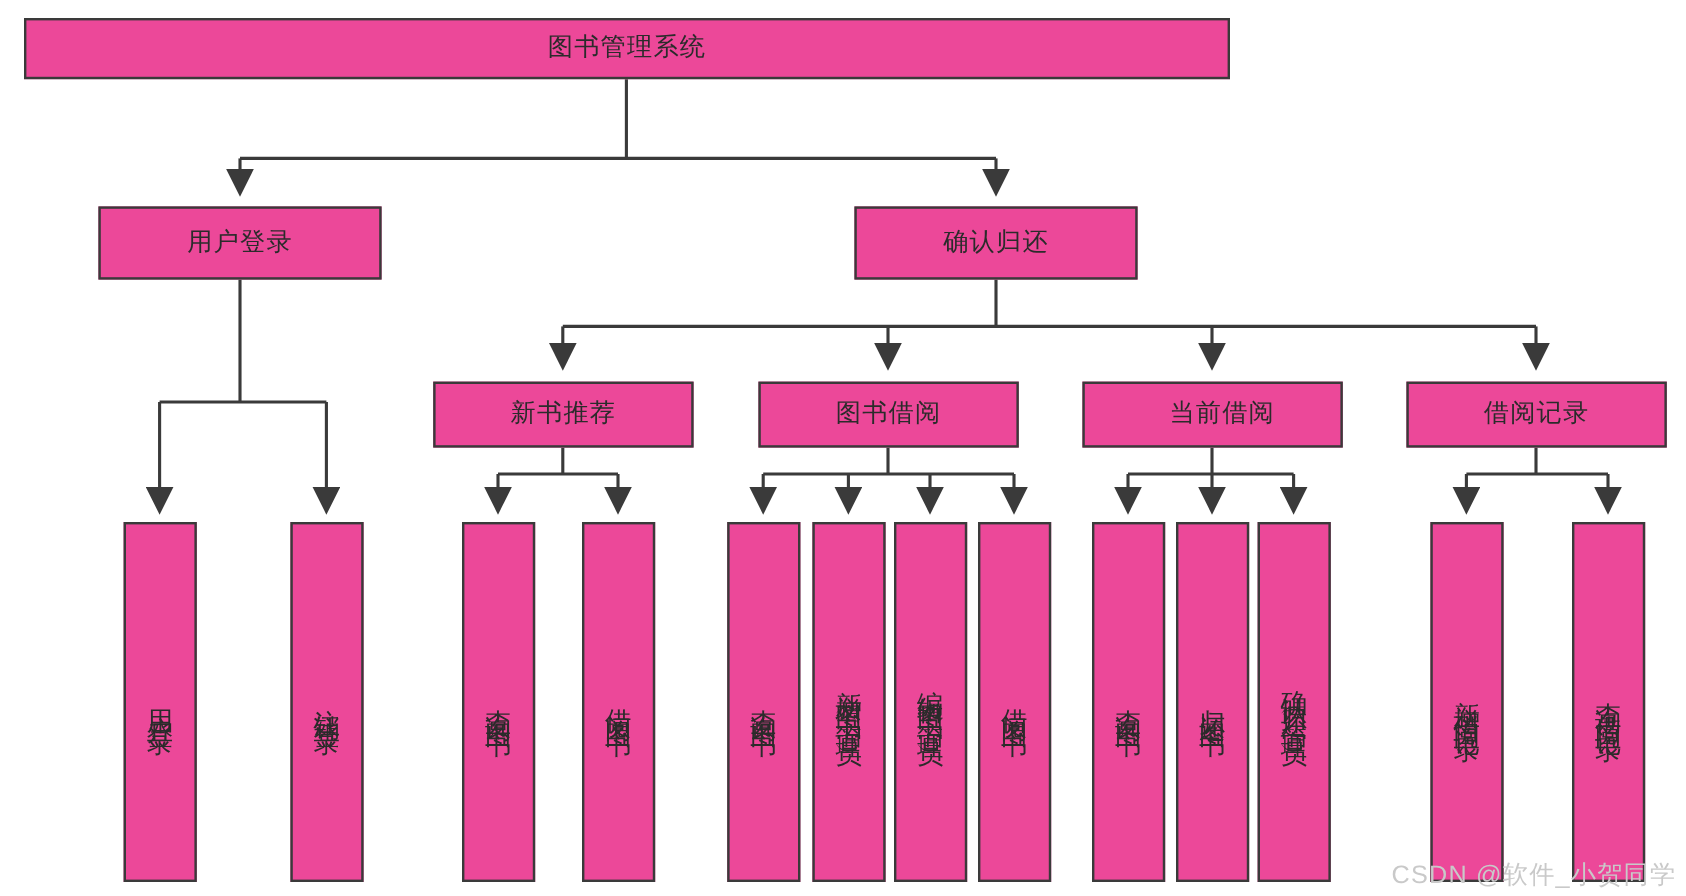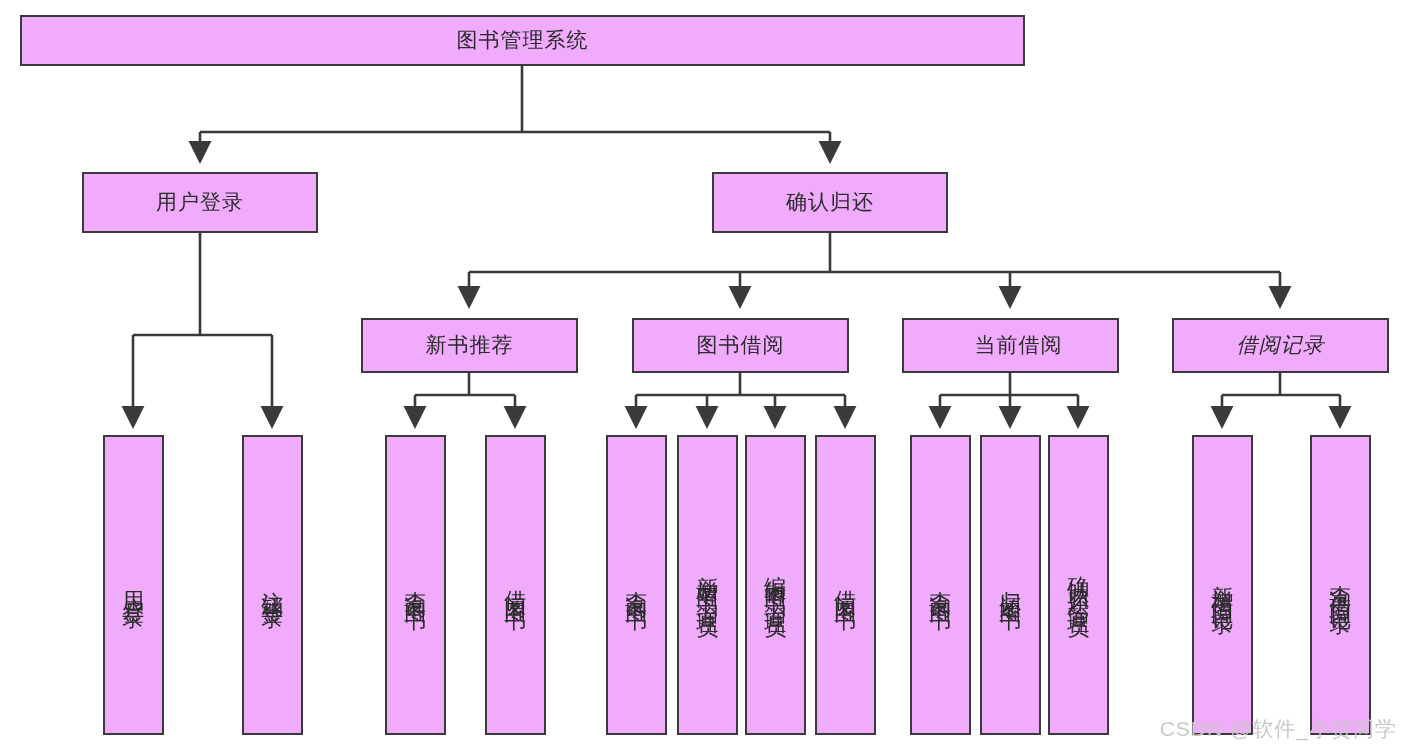--- a/index.html
+++ b/index.html
@@ -8,21 +8,21 @@
     font-family:"Liberation Sans","DejaVu Sans",sans-serif;
     overflow:hidden;
     position:relative;
   }
   #diagram-root{position:relative;width:1405px;height:747px;background:#fff;}
   svg#tree{position:absolute;left:0;top:0;width:1405px;height:747px;}
 
   .node-box{
     position:absolute;
     box-sizing:border-box;
-    background:#f0abfc;
+    background:#ec4899;
     border:2px solid #3a3a3a;
     display:flex;
     align-items:center;
     justify-content:center;
   }
   .node-label{
     color:#2b2b2b;
     font-size:21px;
     line-height:1.25;
     letter-spacing:1px;
@@ -119,21 +119,21 @@
 
   <div class="node-box" style="left:361px;top:318px;width:217px;height:55px;">
     <span class="node-label">新书推荐</span>
   </div>
   <div class="node-box" style="left:632px;top:318px;width:217px;height:55px;">
     <span class="node-label">图书借阅</span>
   </div>
   <div class="node-box" style="left:902px;top:318px;width:217px;height:55px;padding-left:16px;">
     <span class="node-label">当前借阅</span>
   </div>
-  <div class="node-box" style="left:1172px;top:318px;width:217px;height:55px;font-style:italic;">
+  <div class="node-box" style="left:1172px;top:318px;width:217px;height:55px;">
     <span class="node-label">借阅记录</span>
   </div>
 
   <div class="node-box vertical" style="left:103px;top:435px;width:61px;height:300px;">
     <span class="node-label">用户登录</span>
   </div>
   <div class="node-box vertical" style="left:242px;top:435px;width:61px;height:300px;">
     <span class="node-label">注销登录</span>
   </div>
 

